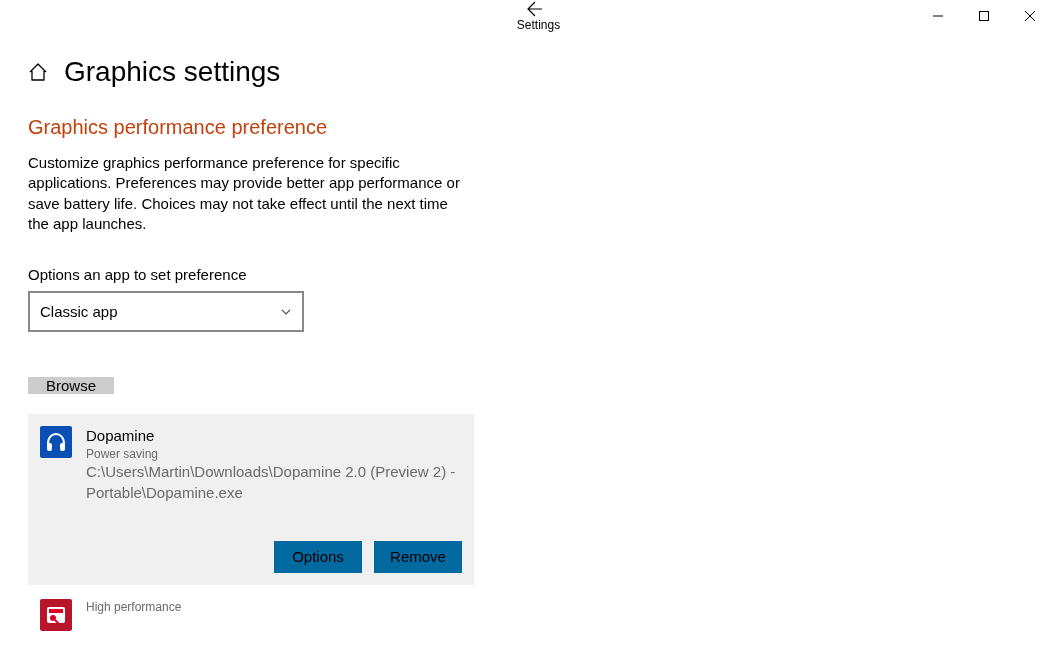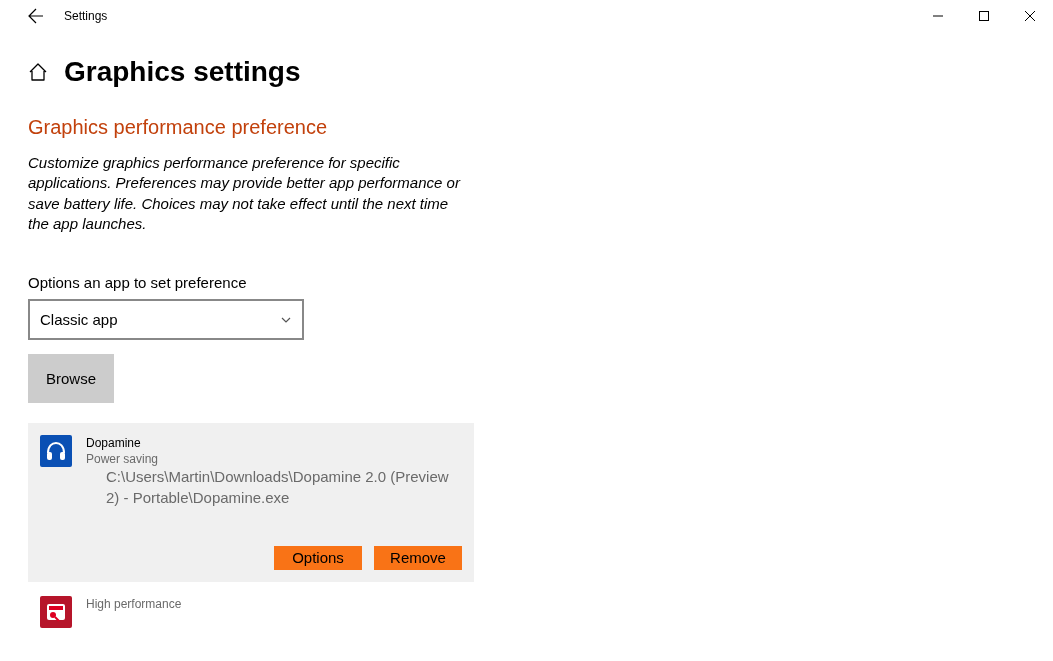--- a/index.html
+++ b/index.html
@@ -13,20 +13,21 @@
       width: 1053px;
       height: 661px;
       overflow: hidden;
       position: relative;
     }
     .titlebar {
       height: 32px;
       display: flex;
       align-items: center;
       padding-left: 16px;
+      flex-direction: column;
     }
     .back-btn {
       width: 40px;
       height: 32px;
       display: flex;
       align-items: center;
       justify-content: center;
       cursor: pointer;
     }
     .titlebar-title {
@@ -54,66 +55,66 @@
       padding: 24px 28px 20px 28px;
       gap: 16px;
     }
     .home-icon {
       width: 20px;
       height: 20px;
       cursor: pointer;
     }
     .page-title {
       font-size: 28px;
-      font-weight: 700;
+      font-weight: 400;
       color: #000;
     }
     .content {
       padding: 8px 28px;
       max-width: 500px;
     }
     .section-title {
       font-size: 20px;
       font-weight: 400;
       color: #c2410c;
       margin-bottom: 14px;
     }
     .description {
       font-size: 15px;
       color: #000;
       line-height: 1.35;
-      margin-bottom: 40px;
+      margin-bottom: 32px;
       max-width: 440px;
-      font-style: italic;
     }
     .field-label {
       font-size: 15px;
       color: #000;
       margin-bottom: 8px;
     }
     .dropdown {
       width: 276px;
       height: 41px;
       border: 2px solid #888;
       background: #fff;
       display: flex;
       align-items: center;
       justify-content: space-between;
       padding: 0 10px;
       cursor: pointer;
       margin-bottom: 14px;
       font-size: 15px;
     }
     .browse-btn {
-      padding: 16px 18px;
+      padding: 0 18px;
       background: #ccc;
       border: none;
       font-size: 15px;
       cursor: pointer;
       margin-bottom: 20px;
+      margin-top: 31px;
     }
     .app-card {
       background: #f0f0f0;
       padding: 12px;
       margin-bottom: 14px;
       width: 446px;
     }
     .app-card.plain {
       background: transparent;
       padding: 0 12px;
@@ -136,45 +137,44 @@
       background: #0a50b4;
     }
     .app-icon.red {
       background: #b6152a;
     }
     .app-info {
       flex: 1;
       min-width: 0;
     }
     .app-name {
-      font-size: 12px;
+      font-size: 15px;
       color: #000;
       line-height: 1.35;
     }
     .app-pref {
       font-size: 12px;
       color: #6a6a6a;
       line-height: 1.35;
     }
     .app-path {
       font-size: 15px;
       color: #6a6a6a;
       line-height: 1.35;
-      margin-left: 20px;
     }
     .card-actions {
       display: flex;
       justify-content: flex-end;
       gap: 12px;
       margin-top: 38px;
     }
     .action-btn {
       width: 88px;
-      height: 24px;
-      background: #f97316;
+      height: 32px;
+      background: #0369a1;
       border: none;
       font-size: 15px;
       cursor: pointer;
     }
   </style>
 </head>
 <body>
 
 <div class="titlebar">
   <div class="back-btn">

